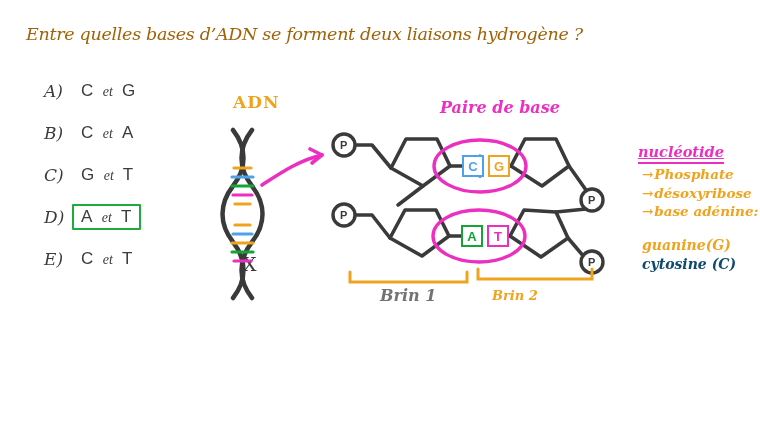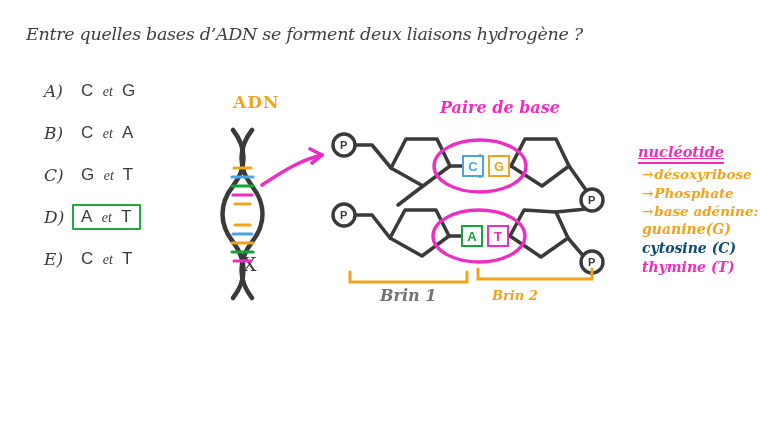--- a/index.html
+++ b/index.html
@@ -25,21 +25,21 @@
 
   
   #question {
     left: 26px;
     top: 24px;
     width: 600px;
     font-family: "DejaVu Serif", serif;
     font-style: italic;
     font-size: 17.5px;
     letter-spacing: -0.3px;
-    color: #404040;
+    color: #a16207;
     white-space: nowrap;
   }
 
   
   #options {
     left: 44px;
     top: 70px;
     width: 210px;
   }
   .option-row {
@@ -139,21 +139,21 @@
     font-family: "DejaVu Serif", serif;
     font-style: italic;
     font-weight: bold;
     font-size: 13.5px;
     color: #f0a31e;
     line-height: 1.25;
     white-space: nowrap;
     margin-top: 2px;
   }
   #legend .lg-arrow { margin-right: 1px; }
-  #bases-list { }
+  #bases-list { margin-top: 16px; }
   #bases-list .base-item {
     font-family: "DejaVu Serif", serif;
     font-style: italic;
     font-weight: bold;
     font-size: 14px;
     line-height: 1.35;
     white-space: nowrap;
   }
   .c-guanine { color: #f0a31e; }
   .c-cytosine { color: #0c4a6e; }
@@ -353,35 +353,32 @@
 
   <div class="p-letter" style="left:340px; top:139px;">P</div>
   <div class="p-letter" style="left:340px; top:209px;">P</div>
   <div class="p-letter" style="left:588px; top:194px;">P</div>
   <div class="p-letter" style="left:588px; top:256px;">P</div>
 
   <div id="legend" class="abs">
     <div class="lg-title">nucléotide</div>
 
     <div class="lg-item">
+      <span class="lg-arrow">→</span><span>Phosphate</span>
+    </div>
+    <div class="lg-item">
       <span class="lg-arrow">→</span><span>désoxyribose</span>
-    </div>
-    <div class="lg-item">
-      <span class="lg-arrow">→</span><span>Phosphate</span>
     </div>
     <div class="lg-item">
       <span class="lg-arrow">→</span><span>base adénine:</span>
     </div>
 
     <div id="bases-list">
       <div class="base-item c-guanine">
         <span>guanine</span><span>(G)</span>
       </div>
       <div class="base-item c-cytosine">
         <span>cytosine</span> <span>(C)</span>
       </div>
-      <div class="base-item c-thymine">
-        <span>thymine</span> <span>(T)</span>
-      </div>
     </div>
   </div>
 
 </div>
 
 </body></html>

